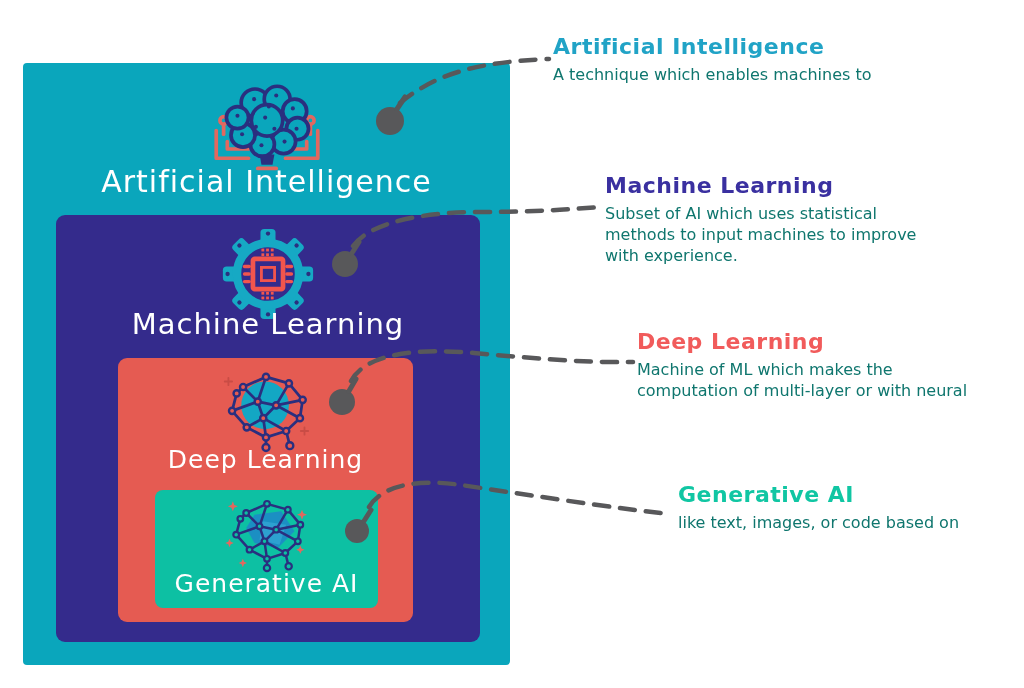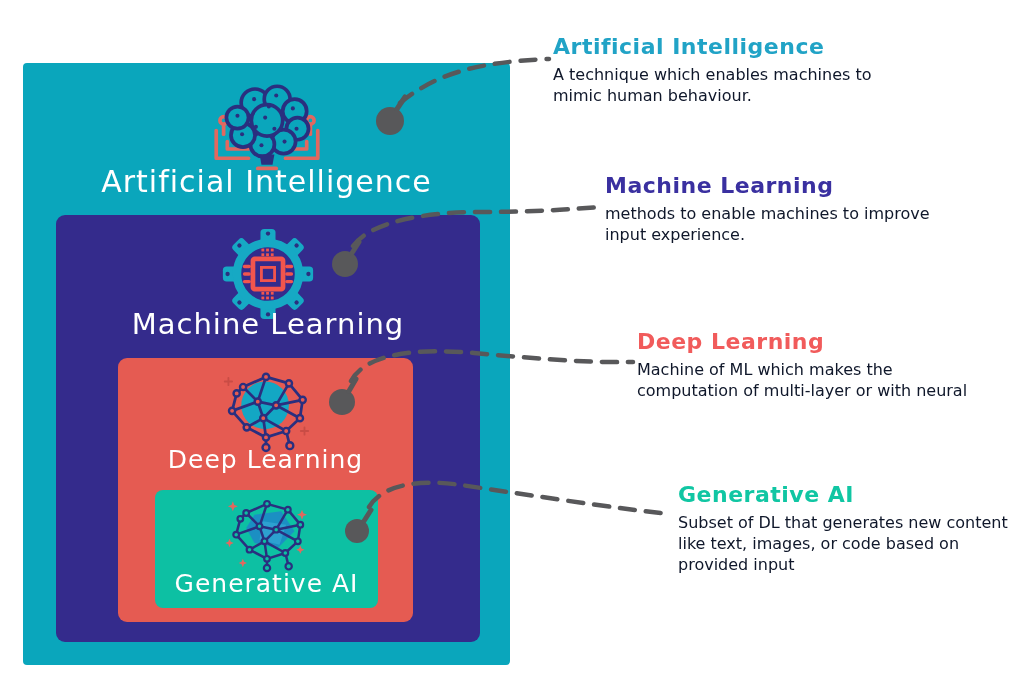--- a/index.html
+++ b/index.html
@@ -25,21 +25,21 @@
   #label-ml{top:92px;font-size:29px;}
   #label-dl{top:87px;font-size:25px;}
   #label-gen{top:79px;font-size:25px;}
   .overlay{position:absolute;left:0;top:0;pointer-events:none;}
   .note{position:absolute;}
   #note-ai{left:553px;top:34px;}
   #note-ml{left:605px;top:173px;}
   #note-dl{left:637px;top:329px;}
   #note-gen{left:678px;top:482px;}
   .note-title{font-size:22px;font-weight:700;letter-spacing:.5px;margin-bottom:5px;white-space:nowrap;}
-  .note-line{font-size:16px;color:#0f172a;line-height:21px;white-space:nowrap;}
+  .note-line{font-size:16px;color:#0f766e;line-height:21px;white-space:nowrap;}
 </style>
 </head>
 <body>
 
 <div class="canvas">
 
   <div class="box" id="box-ai" style="background-color: rgb(10, 166, 188);">
     <svg class="box-icon" id="icon-ai" viewBox="0 0 120 104">
       <g stroke="#e2685f" stroke-width="4" fill="none" stroke-linecap="round" stroke-linejoin="round">
         <circle cx="13" cy="47" r="4"></circle>
@@ -232,35 +232,33 @@
       <g>
           <circle cx="357" cy="531" r="12" stroke="none"></circle>
           <path d="M364,521 L371,510"></path>
         </g>
     </g>
   </svg>
 
   <div class="note" id="note-ai">
     <div class="note-title" style="color: rgb(33, 163, 198);">Artificial Intelligence</div>
     <div class="note-line">A technique which enables machines to</div>
-    <div class="note-line">mimic human behaviour.</div>
   </div>
 
   <div class="note" id="note-ml">
     <div class="note-title" style="color: rgb(58, 48, 160);">Machine Learning</div>
-    <div class="note-line">methods to enable machines to improve</div>
-    <div class="note-line">input experience.</div>
+    <div class="note-line">Subset of AI which uses statistical</div>
+    <div class="note-line">methods to input machines to improve</div>
+    <div class="note-line">with experience.</div>
   </div>
 
   <div class="note" id="note-dl">
     <div class="note-title" style="color: rgb(241, 91, 91);">Deep Learning</div>
     <div class="note-line">Machine of ML which makes the</div>
     <div class="note-line">computation of multi-layer or with neural</div>
   </div>
 
   <div class="note" id="note-gen">
     <div class="note-title" style="color: rgb(16, 198, 163);">Generative AI</div>
-    <div class="note-line">Subset of DL that generates new content</div>
     <div class="note-line">like text, images, or code based on</div>
-    <div class="note-line">provided input</div>
   </div>
 
 </div>
 
 </body></html>

